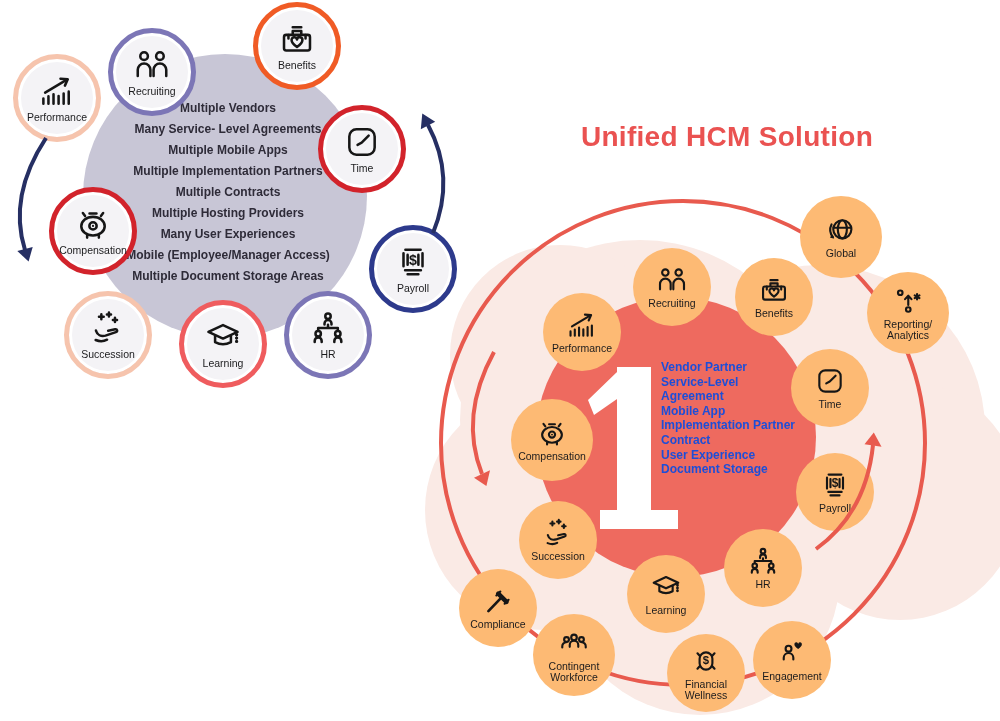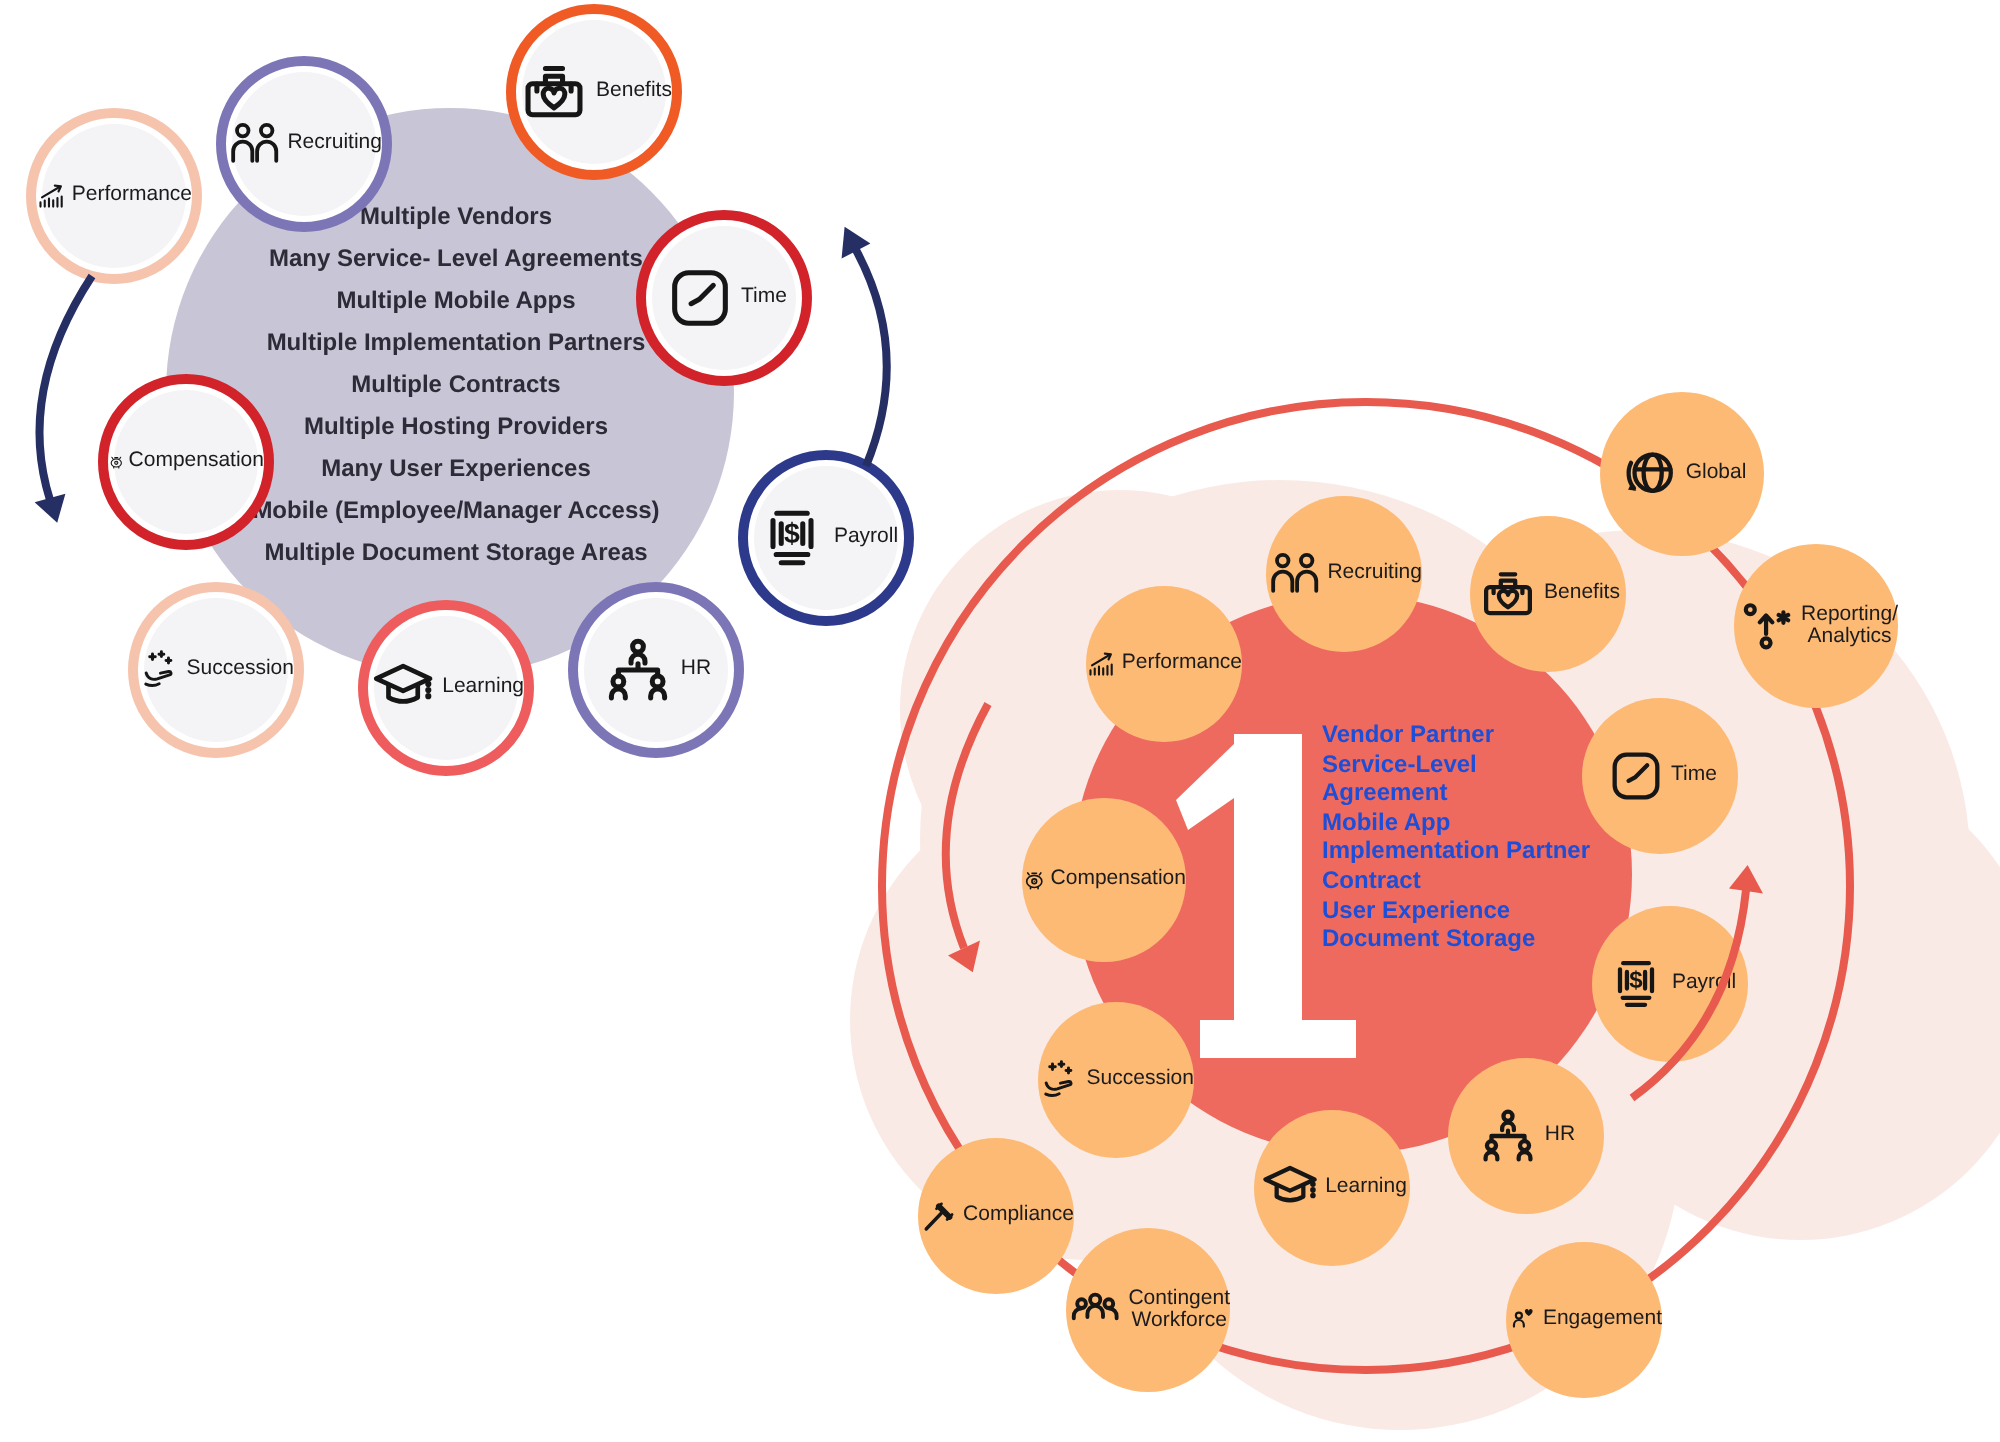--- a/index.html
+++ b/index.html
@@ -1,19 +1,19 @@
 <!DOCTYPE html>
 <html><head>
 <meta charset="utf-8">
 <style>
   html,body{margin:0;padding:0;background:#fff;}
   .stage{position:relative;width:1000px;height:721px;background:#fff;overflow:hidden;
          font-family:"Liberation Sans",sans-serif;}
   
-  .sat{position:absolute;border-radius:50%;display:flex;flex-direction:row;
+  .sat{position:absolute;border-radius:50%;display:flex;flex-direction:column;
        align-items:center;justify-content:center;text-align:center;box-sizing:border-box;gap:2px;}
   .left-sat{width:88px;height:88px;background:#f4f3f6;border:5.5px solid #ccc;
             box-shadow:inset 0 0 0 3px #fff;}
   .right-sat{width:78px;height:78px;background:#fdba74;}
   .right-sat.big{width:82px;height:82px;}
   .sat .lbl{font-size:10.5px;line-height:11.5px;color:#1b1b1d;white-space:pre-line;}
   svg.icon{stroke:#161616;fill:none;stroke-width:1.6;stroke-linecap:round;stroke-linejoin:round;}
   .left-sat svg.icon{width:38px;height:38px;}
   .right-sat svg.icon{width:32px;height:32px;}
   
@@ -271,20 +271,27 @@
         <use href="#i-hr"></use>
       </svg>
     <div class="lbl">HR</div>
   </div>
   <div class="sat right-sat" style="left:753px;top:621px">
     <svg class="icon">
         <use href="#i-engagement"></use>
       </svg>
     <div class="lbl">Engagement</div>
   </div>
+  <div class="sat right-sat" style="left:667px;top:634px">
+    <svg class="icon">
+        <use href="#i-financial"></use>
+      </svg>
+    <div class="lbl">Financial
+Wellness</div>
+  </div>
   <div class="sat right-sat big" style="left:533px;top:614px">
     <svg class="icon">
         <use href="#i-contingent"></use>
       </svg>
     <div class="lbl">Contingent
 Workforce</div>
   </div>
   <div class="sat right-sat" style="left:459px;top:569px">
     <svg class="icon">
         <use href="#i-compliance"></use>
@@ -309,20 +316,21 @@
       </svg>
     <div class="lbl">Performance</div>
   </div>
   <div class="sat right-sat" style="left:627px;top:555px">
     <svg class="icon">
         <use href="#i-learning"></use>
       </svg>
     <div class="lbl">Learning</div>
   </div>
 
+  <div class="right-title">Unified HCM Solution</div>
 
   <svg class="arrows" viewBox="0 0 1000 721">
     <g>
       <path d="M46 138 Q8 196 25 250" stroke="#262f63" stroke-width="4" fill="none"></path>
       <polygon points="28.6,261.4 17.3,251.1 32.7,246.9" fill="#262f63"></polygon>
     </g>
     <g>
       <path d="M433 233 Q456 177 428 125" stroke="#262f63" stroke-width="4" fill="none"></path>
       <polygon points="422.3,113.4 435.2,121.7 420.8,129.3" fill="#262f63"></polygon>
     </g>

